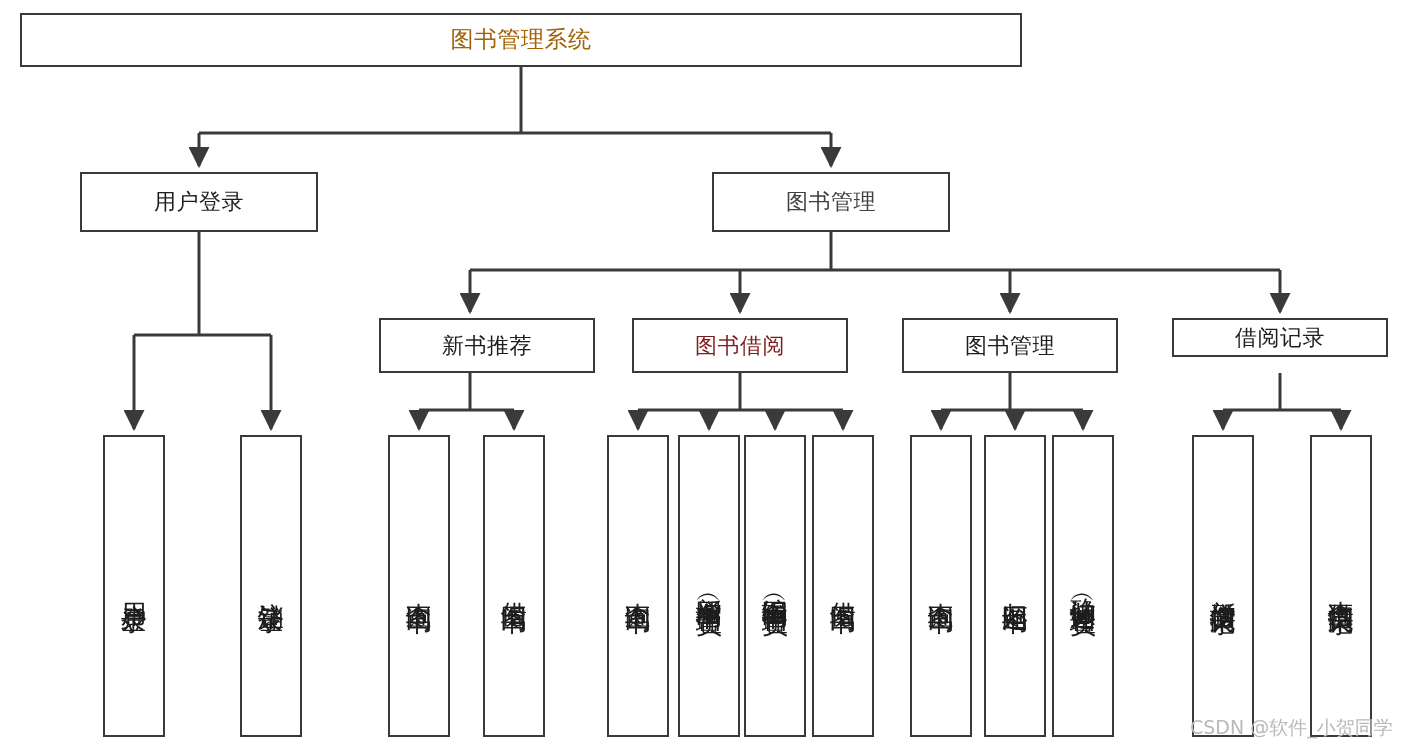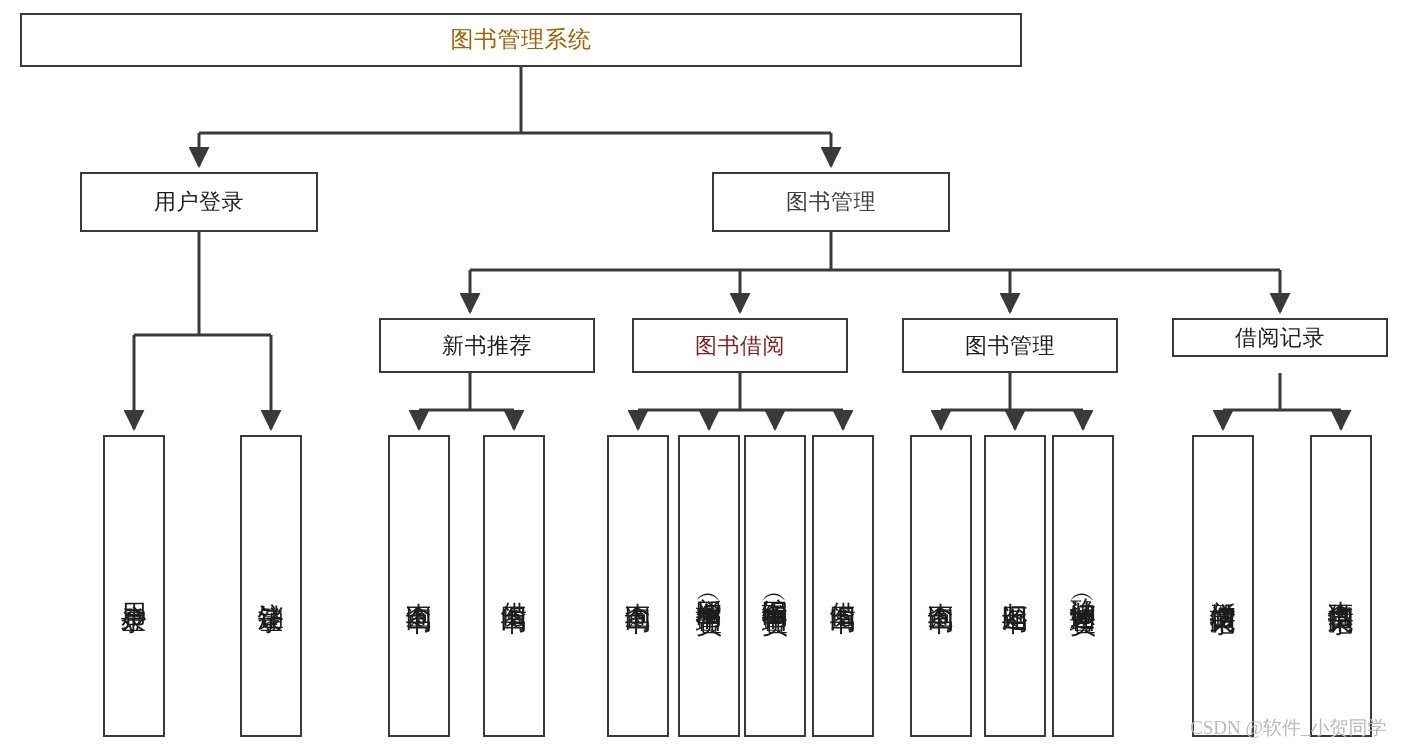--- a/index.html
+++ b/index.html
@@ -192,15 +192,15 @@
     <span class="label" style="color: rgb(29, 29, 29);">确认归还（管理员）</span>
   </div>
 
   <div class="node vert" style="left: 1192px; top: 435px; width: 62px; height: 302px; border-color: rgb(58, 58, 58);">
     <span class="label" style="color: rgb(29, 29, 29);">新增借阅记录</span>
   </div>
   <div class="node vert" style="left: 1310px; top: 435px; width: 62px; height: 302px; border-color: rgb(58, 58, 58);">
     <span class="label" style="color: rgb(29, 29, 29);">查询借阅记录</span>
   </div>
 
-  <div class="watermark" style="left: 1190px; top: 715px; color: rgb(185, 185, 185); font-family: Liberation Serif, serif;">CSDN @软件_小贺同学</div>
+  <div class="watermark" style="left: 1190px; top: 715px; color: rgb(185, 185, 185);">CSDN @软件_小贺同学</div>
 
 </div>
 
 </body></html>

